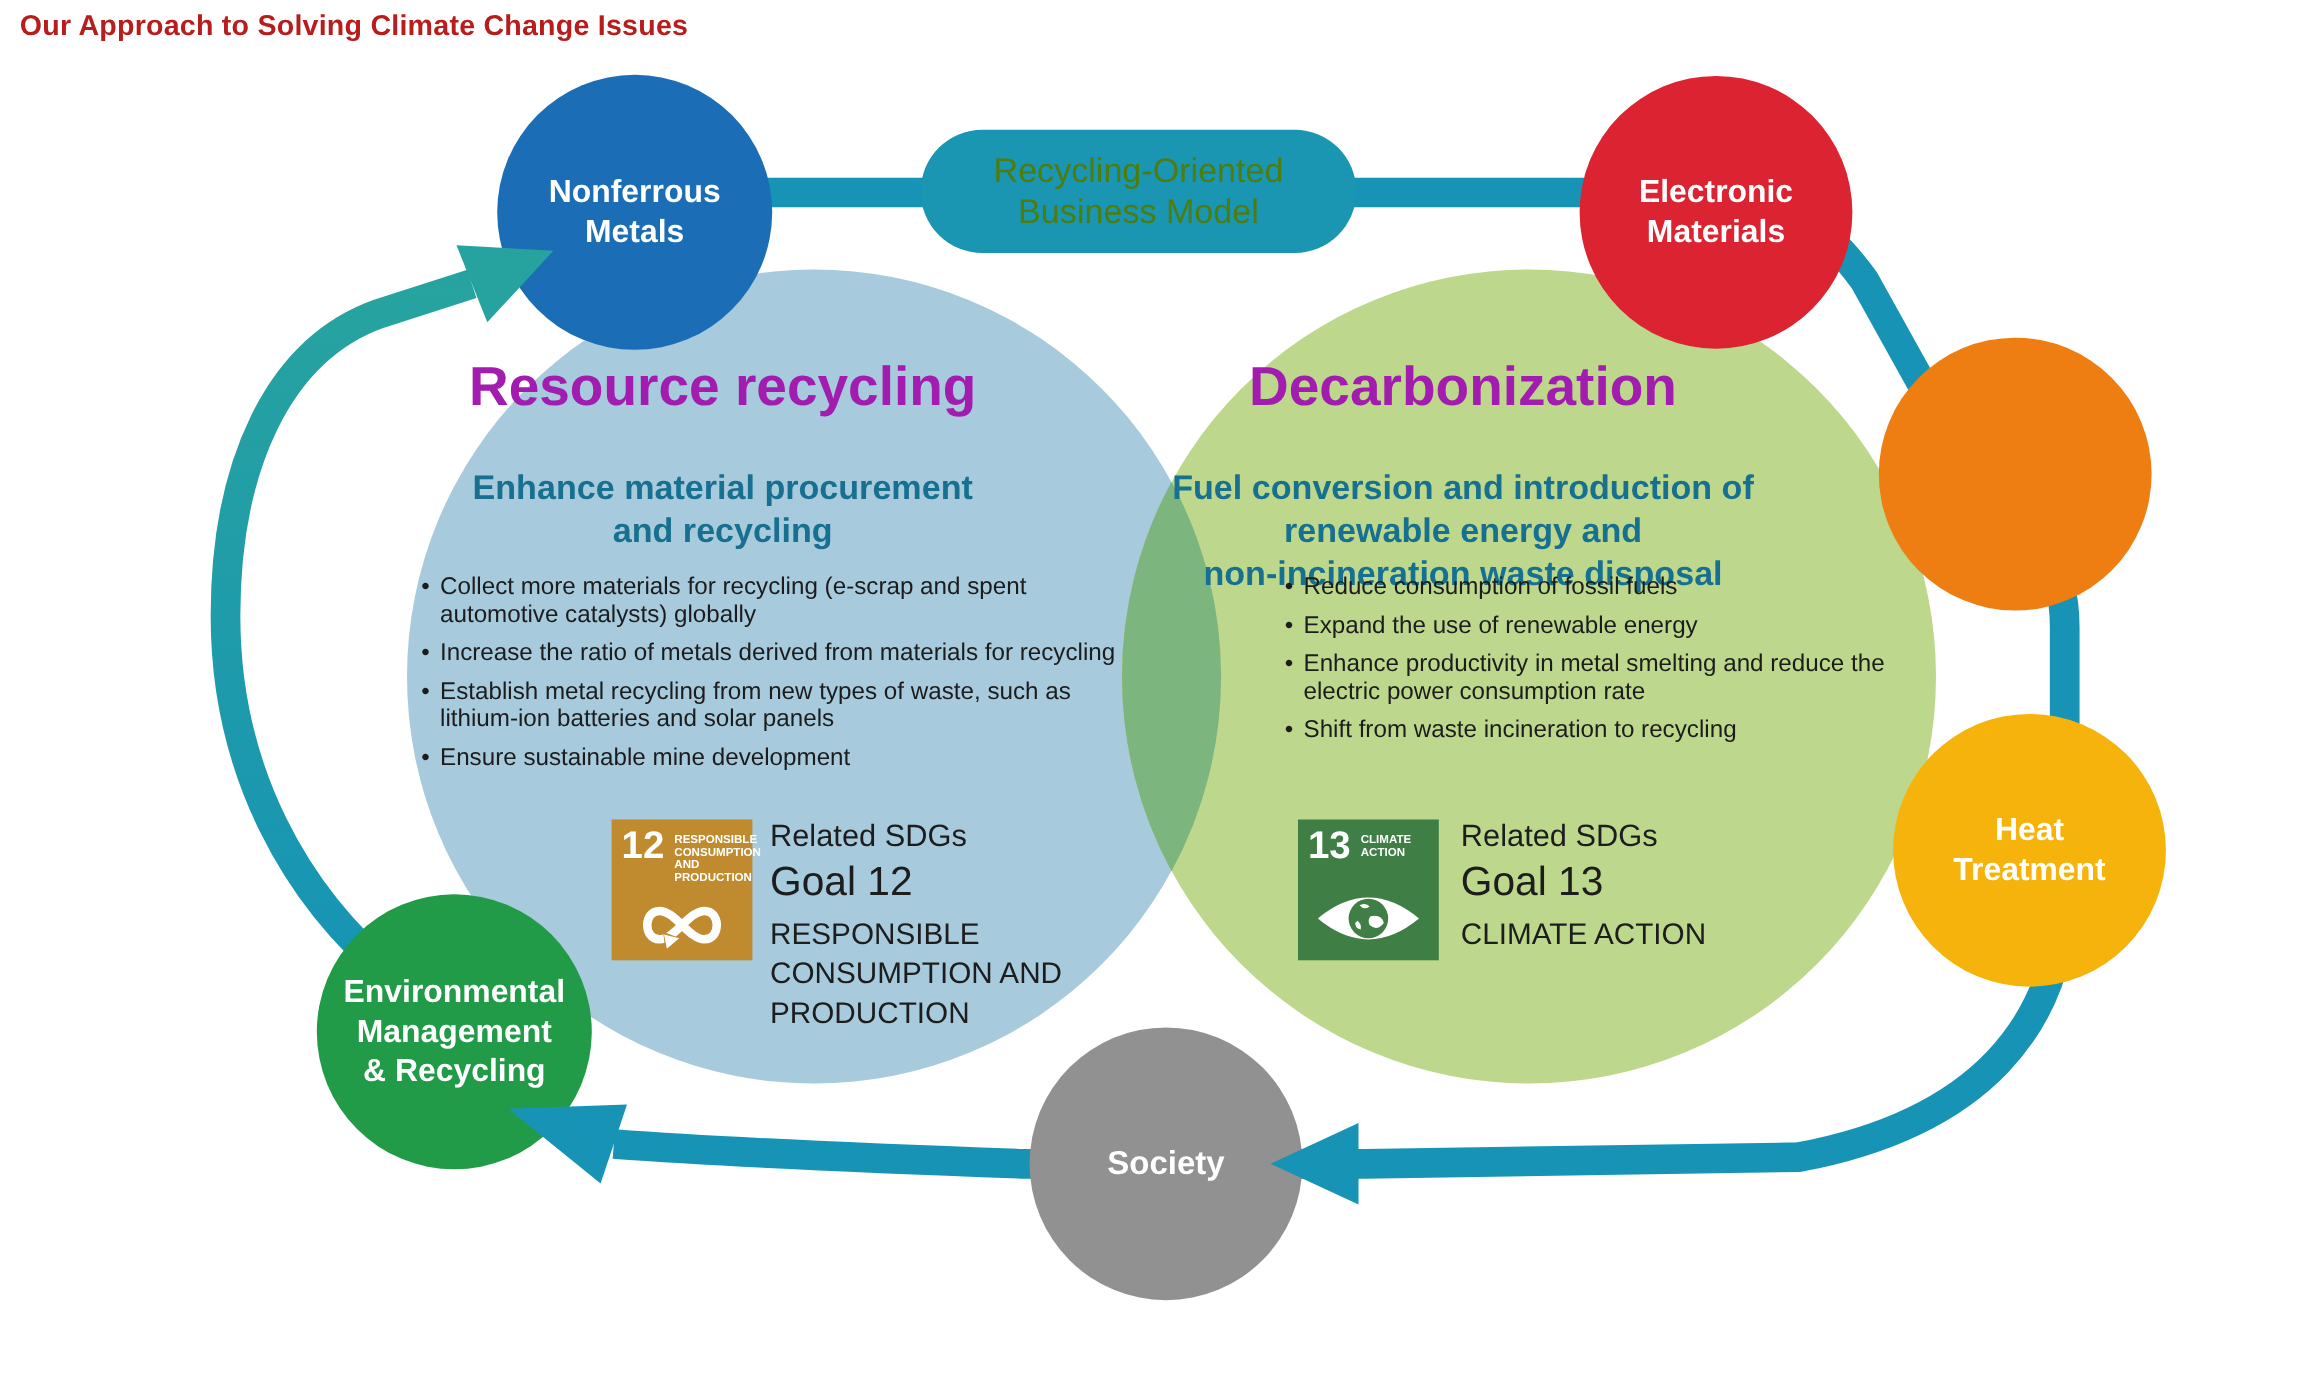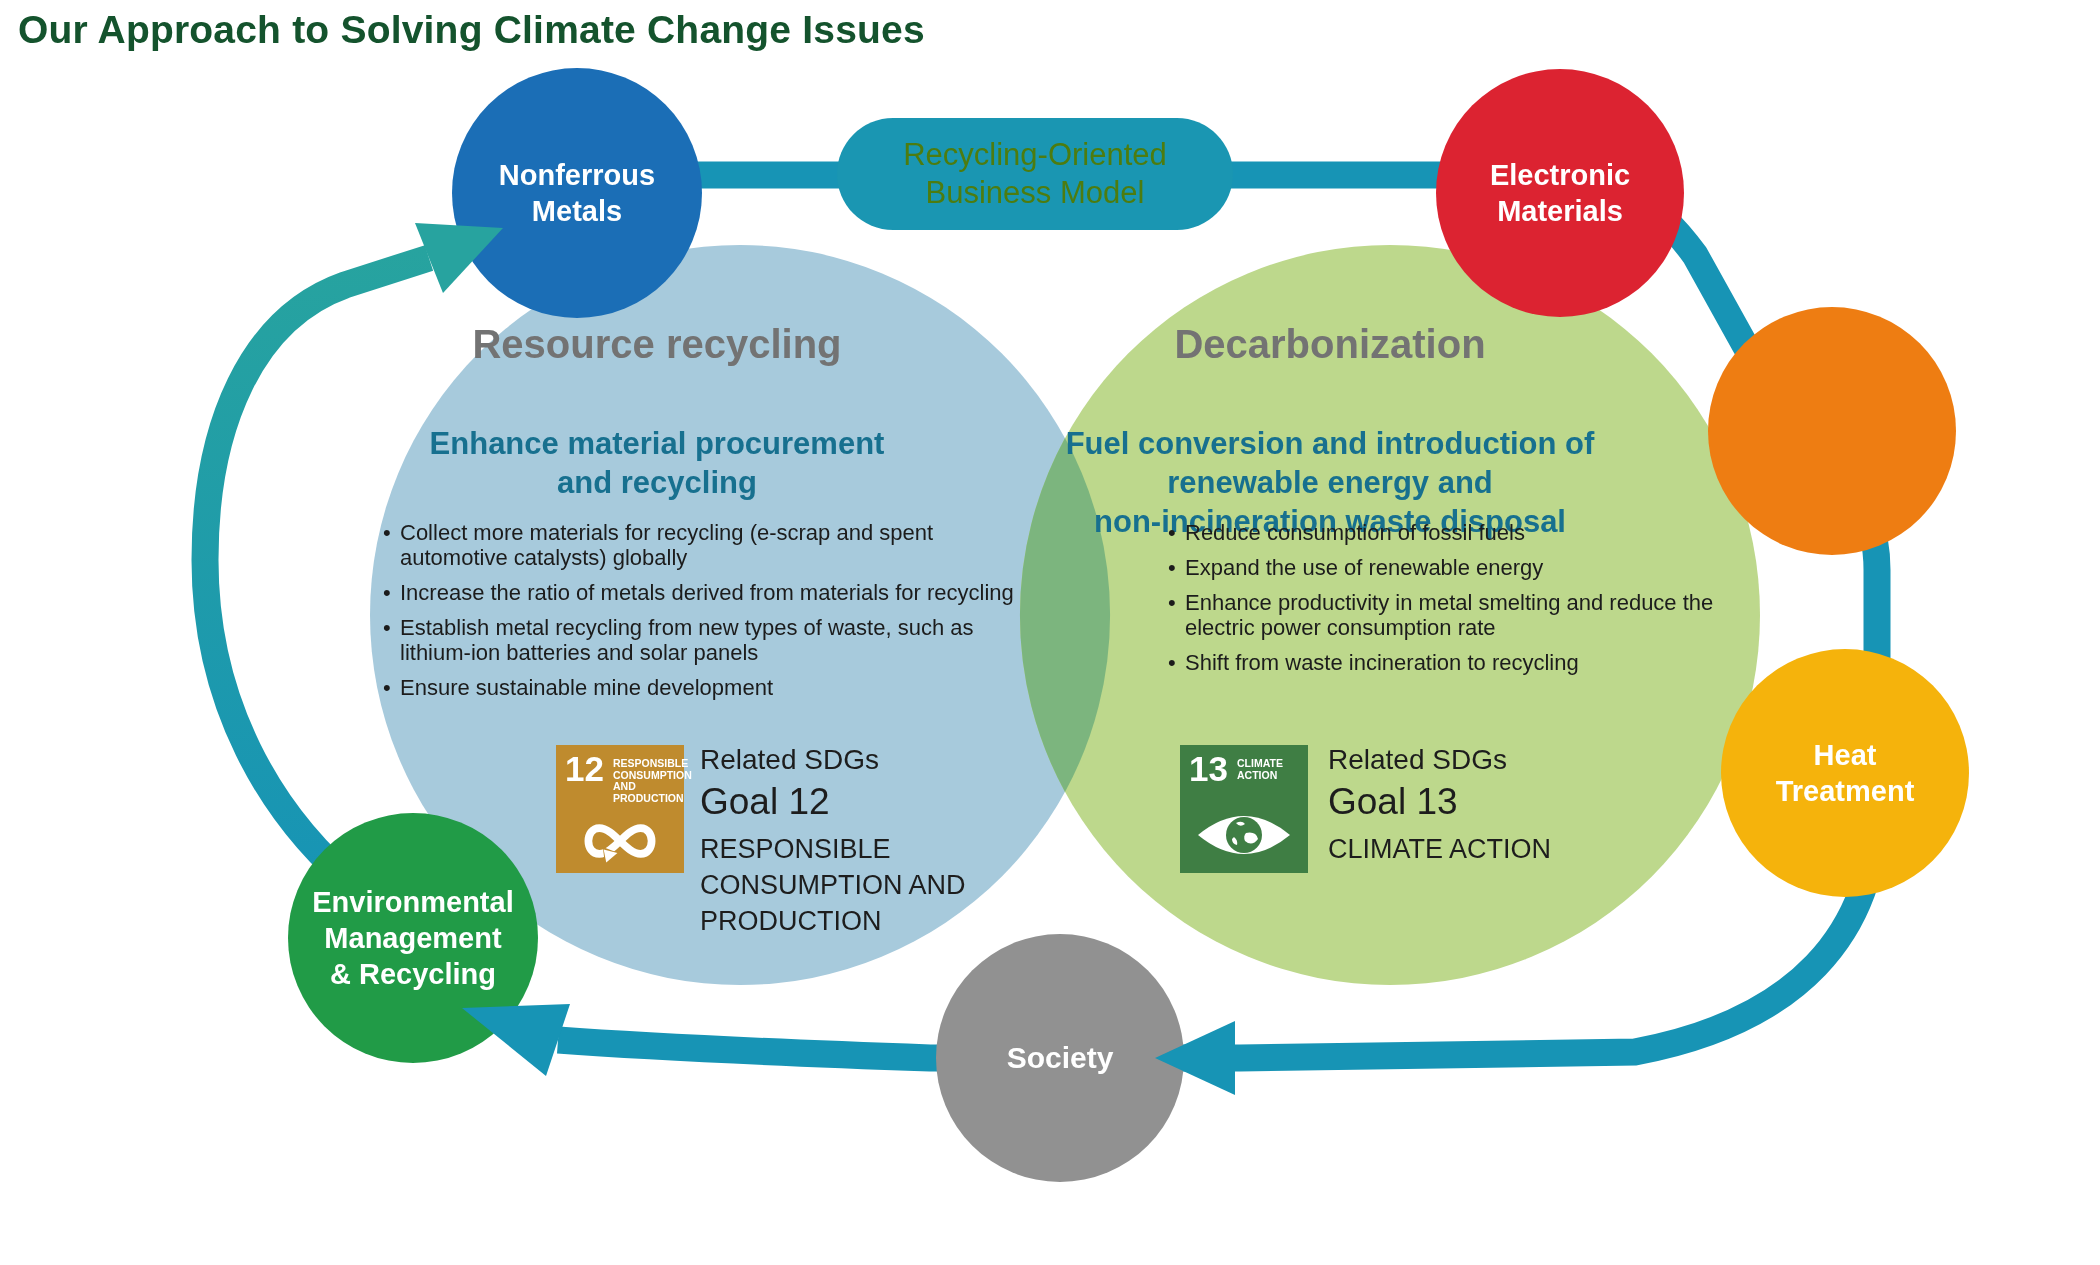--- a/index.html
+++ b/index.html
@@ -1,26 +1,26 @@
 <!DOCTYPE html>
 <html><head>
 <meta charset="utf-8">
 <style>
   html,body{margin:0;padding:0;background:#fff;}
   #stage{position:relative;width:2100px;height:1265px;background:#ffffff;overflow:hidden;
          font-family:"Liberation Sans",sans-serif;}
   #ringart{position:absolute;left:0;top:0;z-index:1;}
   .txt{position:absolute;z-index:2;}
   .pre{white-space:pre-line;}
-  .page-title{left:18px;top:8px;width:1400px;font-size:39px;font-weight:700;color:#14532d;letter-spacing:.2px;}
+  .page-title{left:18px;top:8px;width:1400px;font-size:26px;font-weight:700;color:#b91c1c;letter-spacing:.2px;}
   .node-label{display:flex;align-items:center;justify-content:center;text-align:center;
               color:#fff;font-weight:700;font-size:29px;line-height:36px;}
   .capsule-label{display:flex;align-items:center;justify-content:center;text-align:center;
               color:#4d7c0f;font-weight:400;font-size:31px;line-height:38px;}
-  .venn-title{text-align:center;color:#737373;font-weight:700;font-size:40px;}
+  .venn-title{text-align:center;color:#a21caf;font-weight:700;font-size:50px;}
   .venn-sub{text-align:center;color:#17708F;font-weight:700;font-size:31px;line-height:39px;margin-top:32px;}
   ul.bullets{margin:0;padding:0;list-style:none;font-size:22px;line-height:25px;color:#1c1c1c;}
   ul.bullets li{position:relative;padding-left:17px;margin-bottom:10px;}
   ul.bullets li::before{content:"\2022";position:absolute;left:0;top:0;}
   .sdg-badge{position:absolute;z-index:2;width:128px;height:128px;}
   .sdg-num{position:absolute;left:9px;top:4px;color:#fff;font-weight:700;font-size:35px;}
   .sdg-badge-cap{position:absolute;left:57px;top:13px;color:#fff;font-weight:700;font-size:10.5px;line-height:11.5px;}
   .sdg-sym{position:absolute;left:50%;transform:translateX(-50%);}
   .sdg-textcol .related{font-size:28px;color:#1d1d1d;}
   .sdg-textcol .goal{font-size:37px;color:#1d1d1d;margin-top:5px;}

